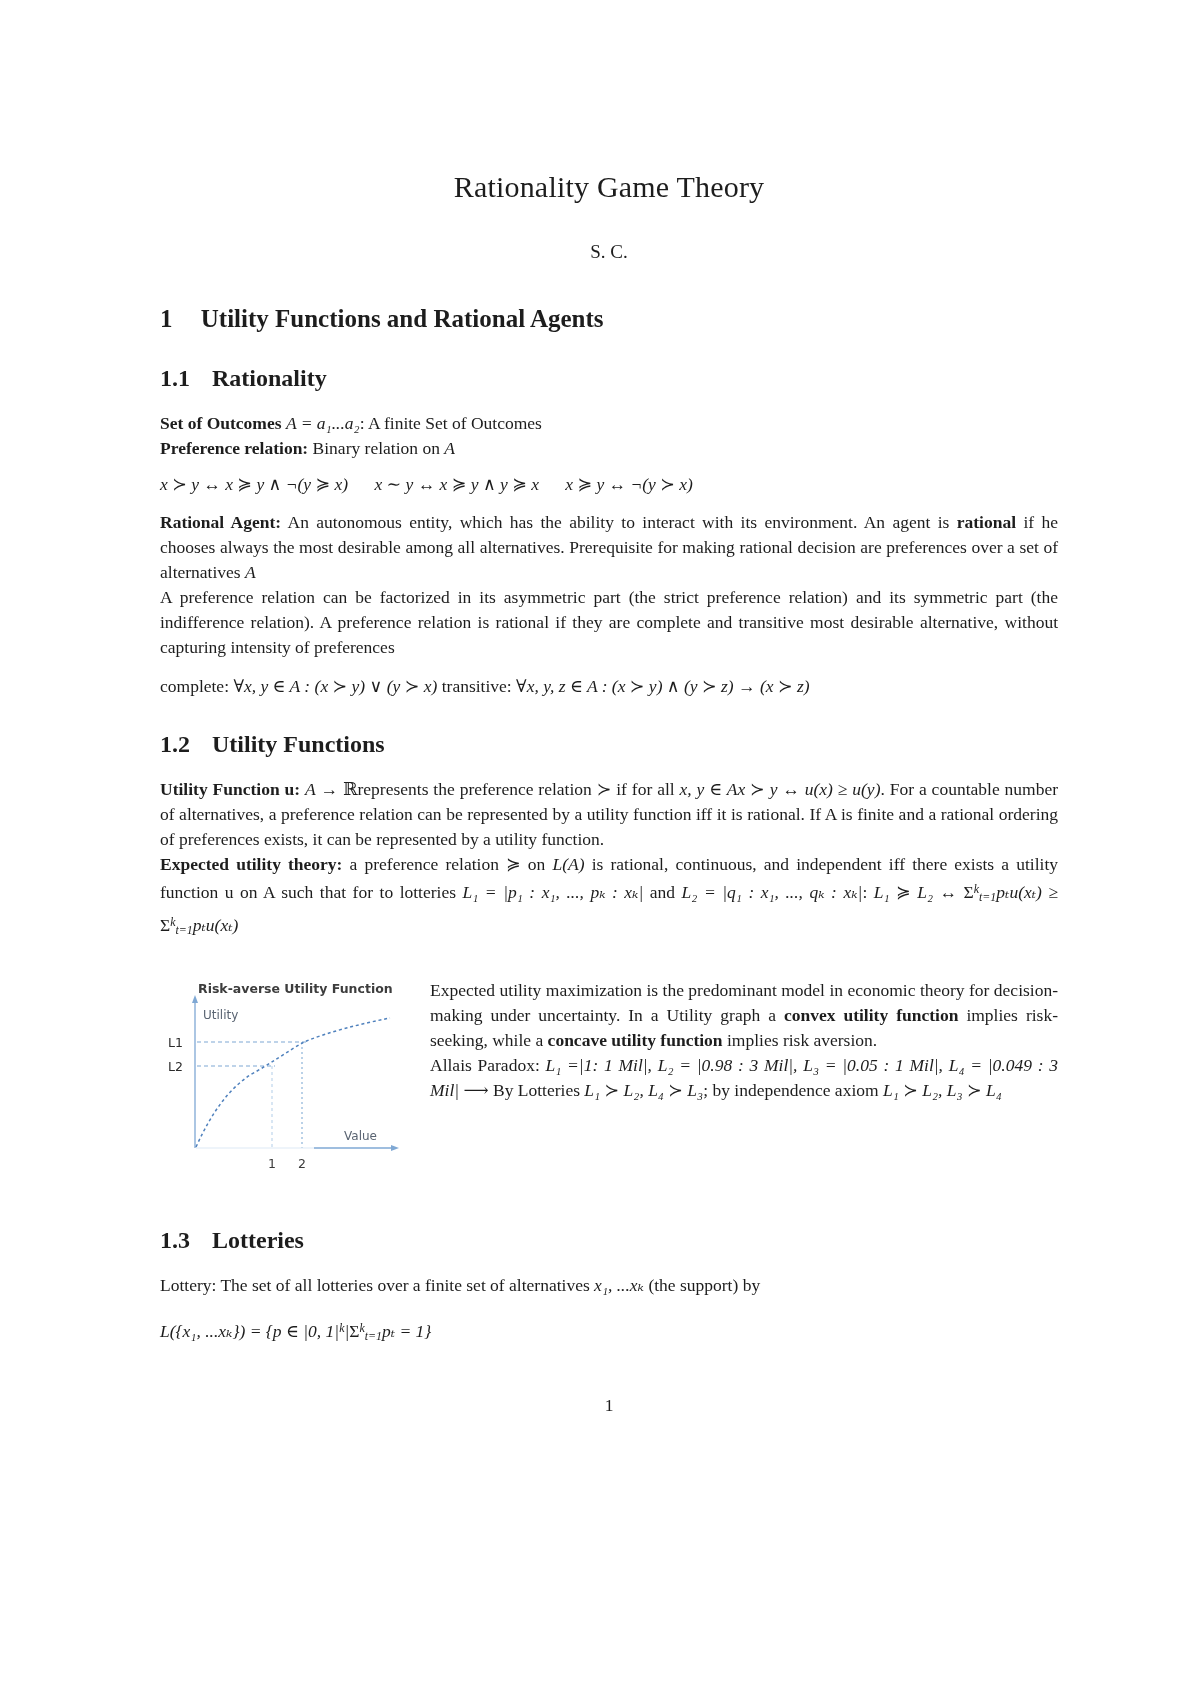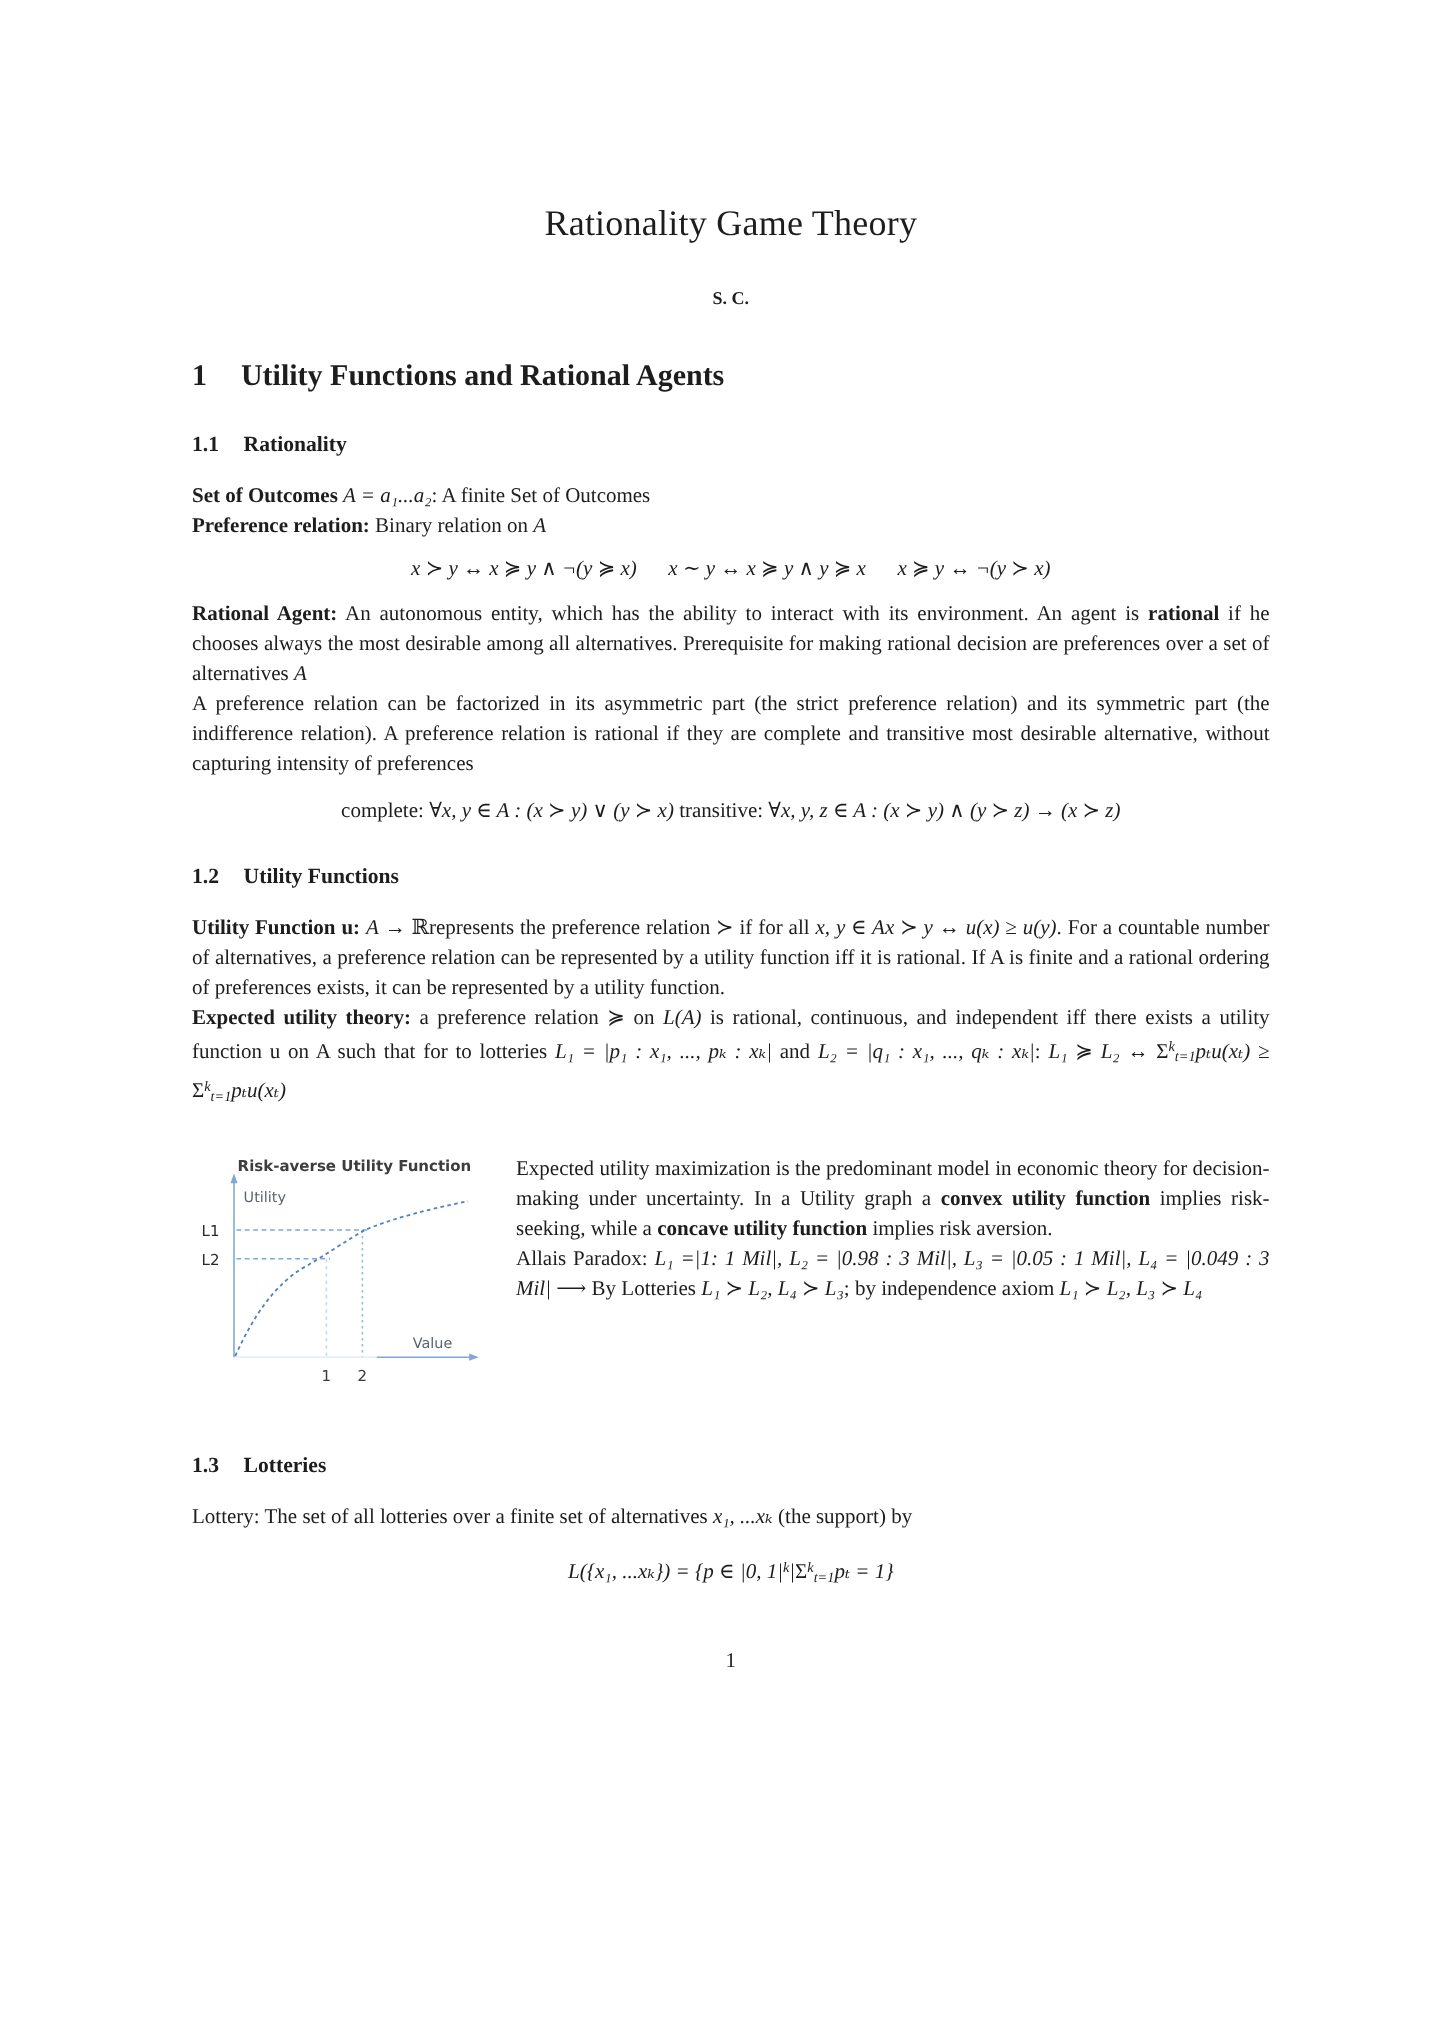--- a/index.html
+++ b/index.html
@@ -4,30 +4,30 @@
 <style>
   html,body{margin:0;padding:0;background:#ffffff;}
   body{
     width:1200px;height:1696px;overflow:hidden;
     font-family:"Liberation Serif","DejaVu Serif","DejaVu Sans",serif;
     color:#1d1d1d;
   }
   .sheet{width:898px;margin:0;padding:0 142px 0 160px;}
   .titleblock{text-align:center;}
   .doc-title{font-size:30px;font-weight:normal;margin:0;padding-top:170px;letter-spacing:0.2px;}
-  .doc-author{font-size:15px;margin-top:37px;font-weight:bold;}
+  .doc-author{font-size:19px;margin-top:37px;}
   .doc-date{font-size:19px;margin-top:24px;}
   p{margin:0;font-size:17.5px;line-height:25px;text-align:justify;}
   .intro{margin-top:50px;}
   h2{font-size:25px;font-weight:bold;margin:0;margin-top:42px;}
   h2 .secnum{margin-right:22px;}
-  h3{font-size:18px;font-weight:bold;margin:0;margin-top:32px;}
+  h3{font-size:24px;font-weight:bold;margin:0;margin-top:32px;}
   h3 .secnum{margin-right:16px;}
   .after-h{margin-top:19px;}
-  .eq{text-align:center;margin-top:11px;margin-bottom:13px;font-size:17.5px;line-height:25px;}
+  .eq{margin-top:11px;margin-bottom:13px;font-size:17.5px;line-height:25px;}
   .b{font-weight:bold;}
   .m{font-style:italic;}
   .sup{font-size:68%;vertical-align:0.45em;font-style:italic;}
   .sub{font-size:68%;vertical-align:-0.25em;font-style:italic;}
   .figrow{display:flex;margin-top:34px;align-items:flex-start;}
   .figwrap{width:258px;flex:none;padding-left:2px;}
   .figtext{flex:1;margin-left:10px;}
   .fig-svg{font-family:"DejaVu Sans","Liberation Sans",sans-serif;}
   .pagenum{text-align:center;font-size:17.5px;margin-top:46px;}
 </style>

